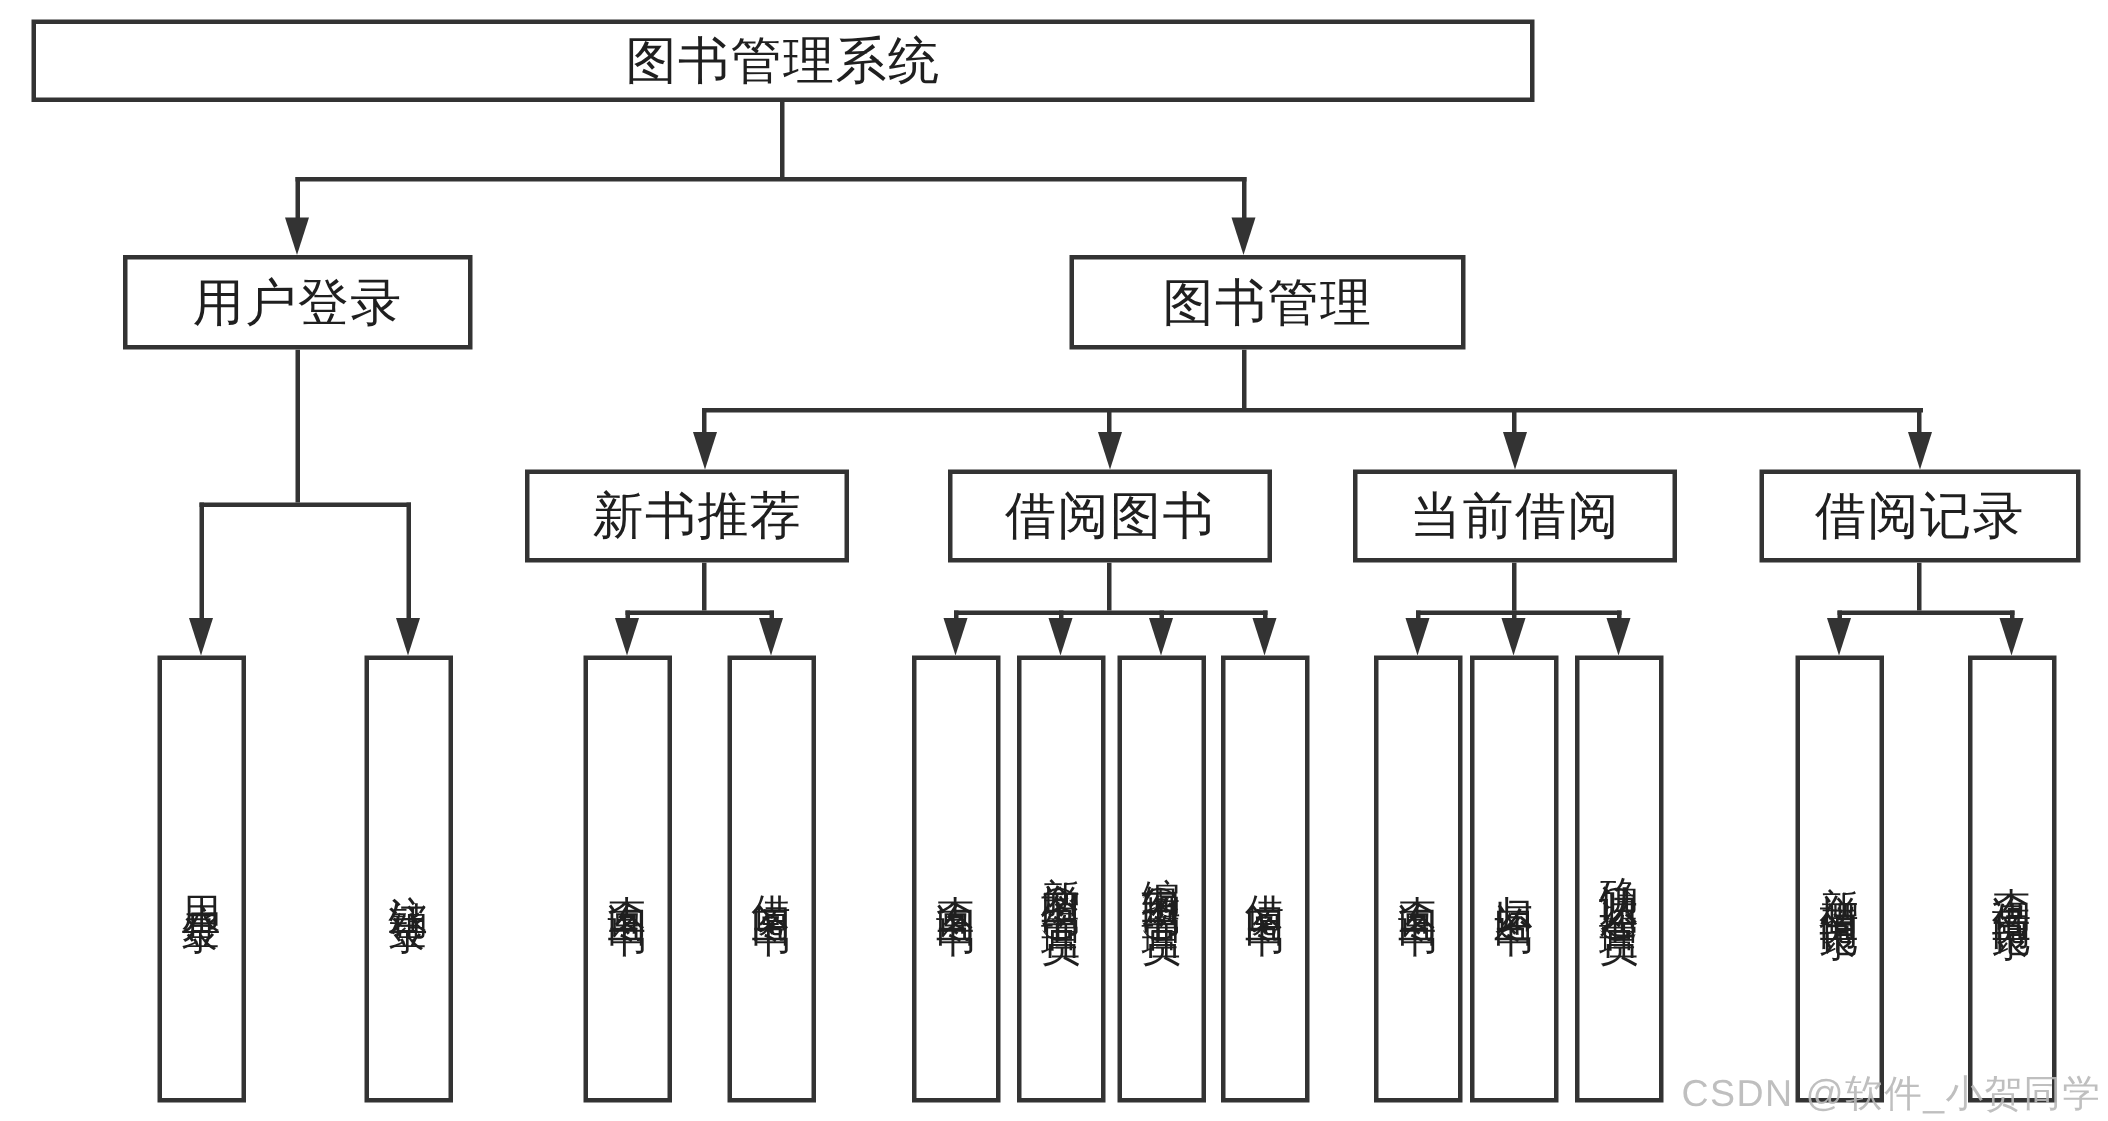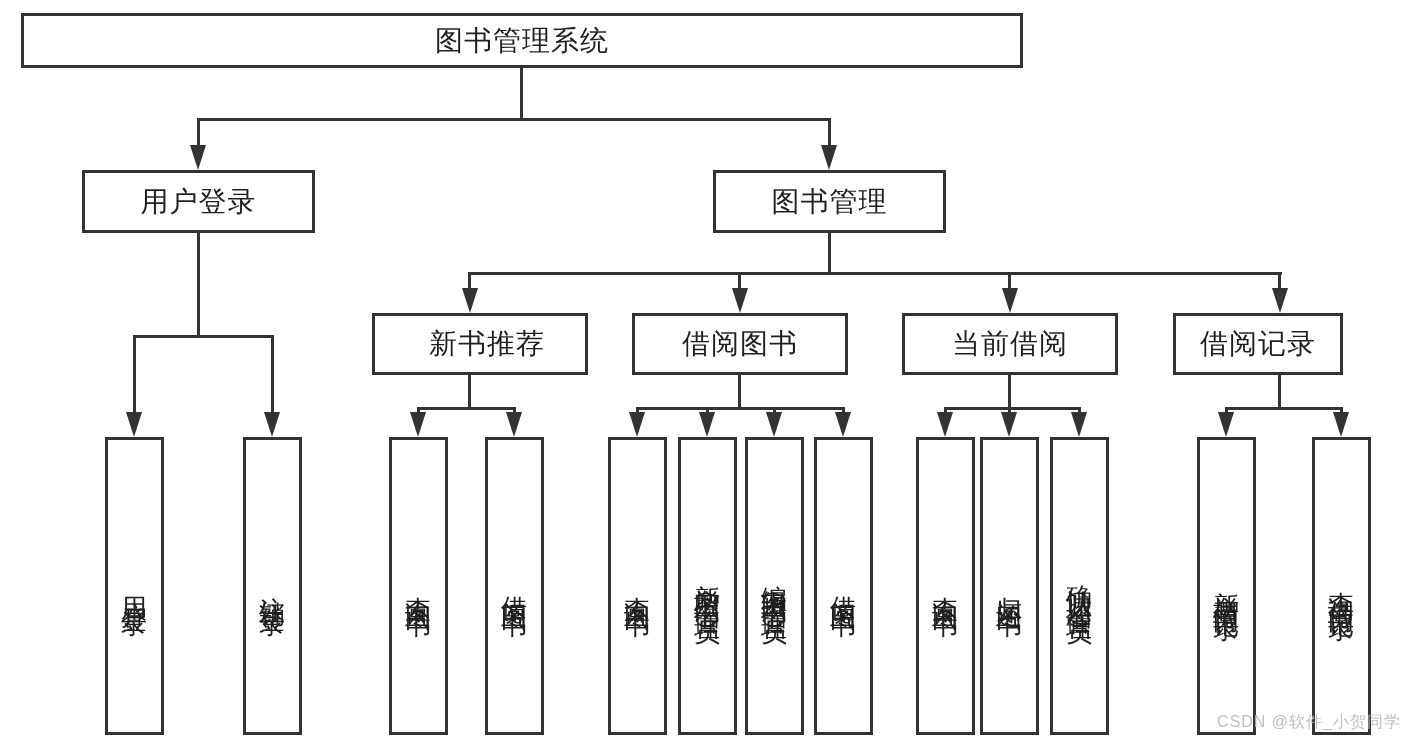--- a/index.html
+++ b/index.html
@@ -22,21 +22,21 @@
     position: absolute;
     box-sizing: border-box;
     border: 3px solid var(--line);
     background: var(--bg);
     display: flex;
     align-items: center;
     justify-content: center;
     z-index: 2;
   }
   .box .hlabel {
-    font-size: 28px;
+    font-size: 34px;
     letter-spacing: 1px;
     white-space: nowrap;
     color: var(--text);
   }
   .leaf .vlabel {
     writing-mode: vertical-rl;
     text-orientation: mixed;
     font-size: 26px;
     letter-spacing: 5px;
     line-height: 1;
@@ -52,21 +52,21 @@
     width: 0; height: 0;
     border-left: 8px solid transparent;
     border-right: 8px solid transparent;
     border-top: 25px solid var(--line);
     z-index: 1;
   }
   .watermark {
     position: absolute;
     top: 712px;
     right: 4px;
-    font-size: 16px;
+    font-size: 25px;
     letter-spacing: 1px;
     color: var(--watermark);
     opacity: 0.9;
     z-index: 5;
     white-space: nowrap;
   }
 </style>
 </head>
 <body>
 
@@ -79,21 +79,21 @@
   <div class="vline" style="left:520px; top:68px; width:3px; height:50px;"></div>
   <div class="hline" style="left:197px; top:118px; width:634px; height:3px;"></div>
   <div class="vline" style="left:197px; top:118px; width:3px; height:30px;"></div>
   <div class="arrow" style="left:190px; top:145px;"></div>
   <div class="vline" style="left:828px; top:118px; width:3px; height:30px;"></div>
   <div class="arrow" style="left:821px; top:145px;"></div>
 
   <div class="box" style="left:82px; top:170px; width:233px; height:63px;">
     <span class="hlabel">用户登录</span>
   </div>
-  <div class="box" style="left:713px; top:170px; width:233px; height:63px;">
+  <div class="box" style="left:713px; top:170px; width:264px; height:63px;">
     <span class="hlabel">图书管理</span>
   </div>
 
   <div class="vline" style="left:197px; top:233px; width:3px; height:102px;"></div>
   <div class="hline" style="left:133px; top:335px; width:141px; height:3px;"></div>
   <div class="vline" style="left:133px; top:335px; width:3px; height:80px;"></div>
   <div class="arrow" style="left:126px; top:412px;"></div>
   <div class="vline" style="left:271px; top:335px; width:3px; height:80px;"></div>
   <div class="arrow" style="left:264px; top:412px;"></div>
 
@@ -101,30 +101,30 @@
   <div class="hline" style="left:468px; top:272px; width:814px; height:3px;"></div>
   <div class="vline" style="left:468px; top:272px; width:3px; height:20px;"></div>
   <div class="arrow" style="left:462px; top:288px;"></div>
   <div class="vline" style="left:738px; top:272px; width:3px; height:20px;"></div>
   <div class="arrow" style="left:732px; top:288px;"></div>
   <div class="vline" style="left:1008px; top:272px; width:3px; height:20px;"></div>
   <div class="arrow" style="left:1002px; top:288px;"></div>
   <div class="vline" style="left:1278px; top:272px; width:3px; height:20px;"></div>
   <div class="arrow" style="left:1272px; top:288px;"></div>
 
-  <div class="box" style="left:372px; top:313px; width:216px; height:62px;padding-left:14px;">
+  <div class="box" style="left:350px; top:313px; width:216px; height:62px;padding-left:14px;">
     <span class="hlabel">新书推荐</span>
   </div>
   <div class="box" style="left:632px; top:313px; width:216px; height:62px;">
     <span class="hlabel">借阅图书</span>
   </div>
   <div class="box" style="left:902px; top:313px; width:216px; height:62px;text-align:right;">
     <span class="hlabel">当前借阅</span>
   </div>
-  <div class="box" style="left:1173px; top:313px; width:170px; height:62px;">
+  <div class="box" style="left:1173px; top:313px; width:214px; height:62px;">
     <span class="hlabel">借阅记录</span>
   </div>
 
   <div class="vline" style="left:468px; top:375px; width:3px; height:32px;"></div>
   <div class="hline" style="left:417px; top:407px; width:99px; height:3px;"></div>
   <div class="vline" style="left:417px; top:407px; width:3px; height:8px;"></div>
   <div class="arrow" style="left:410px; top:412px;"></div>
   <div class="vline" style="left:513px; top:407px; width:3px; height:8px;"></div>
   <div class="arrow" style="left:506px; top:412px;"></div>
 

